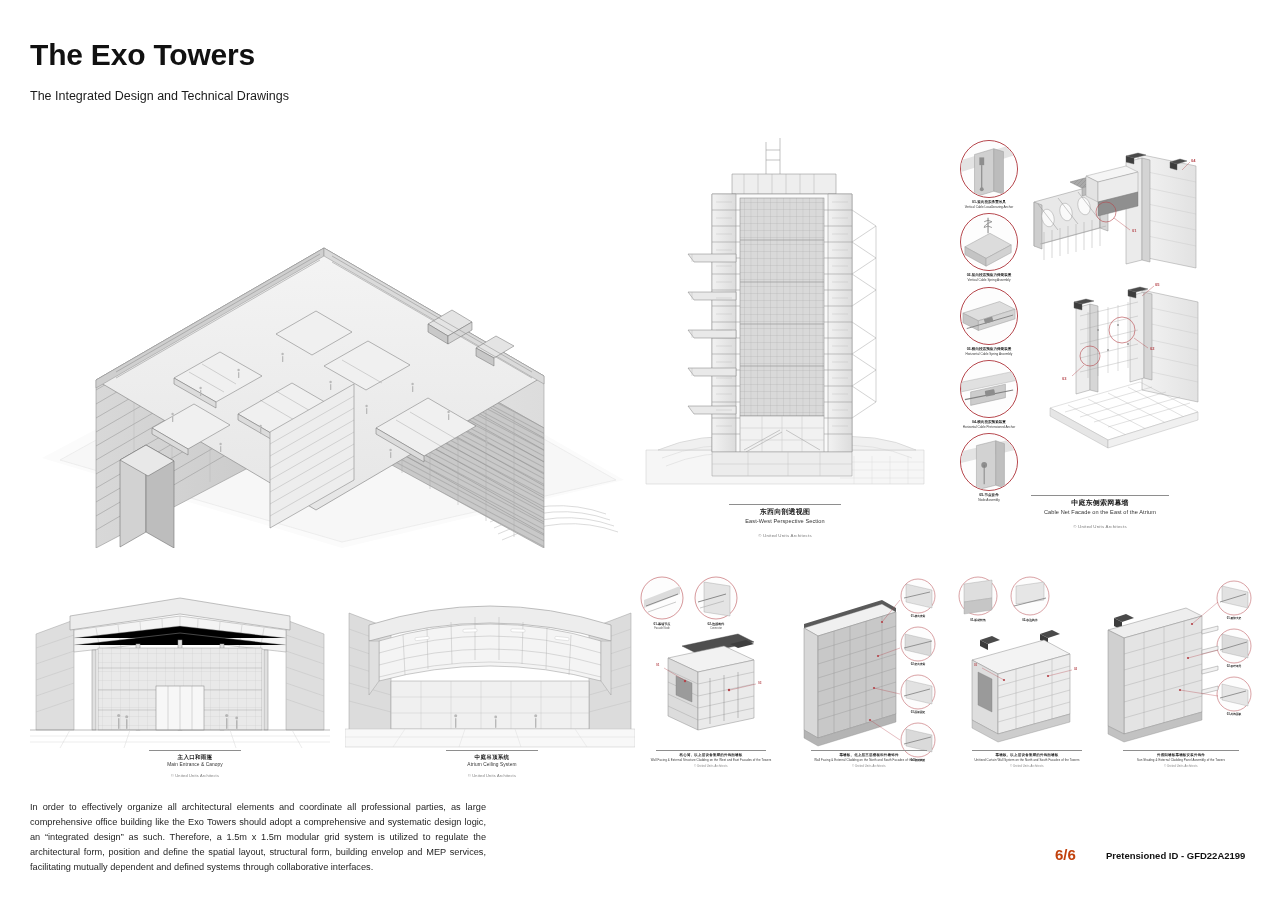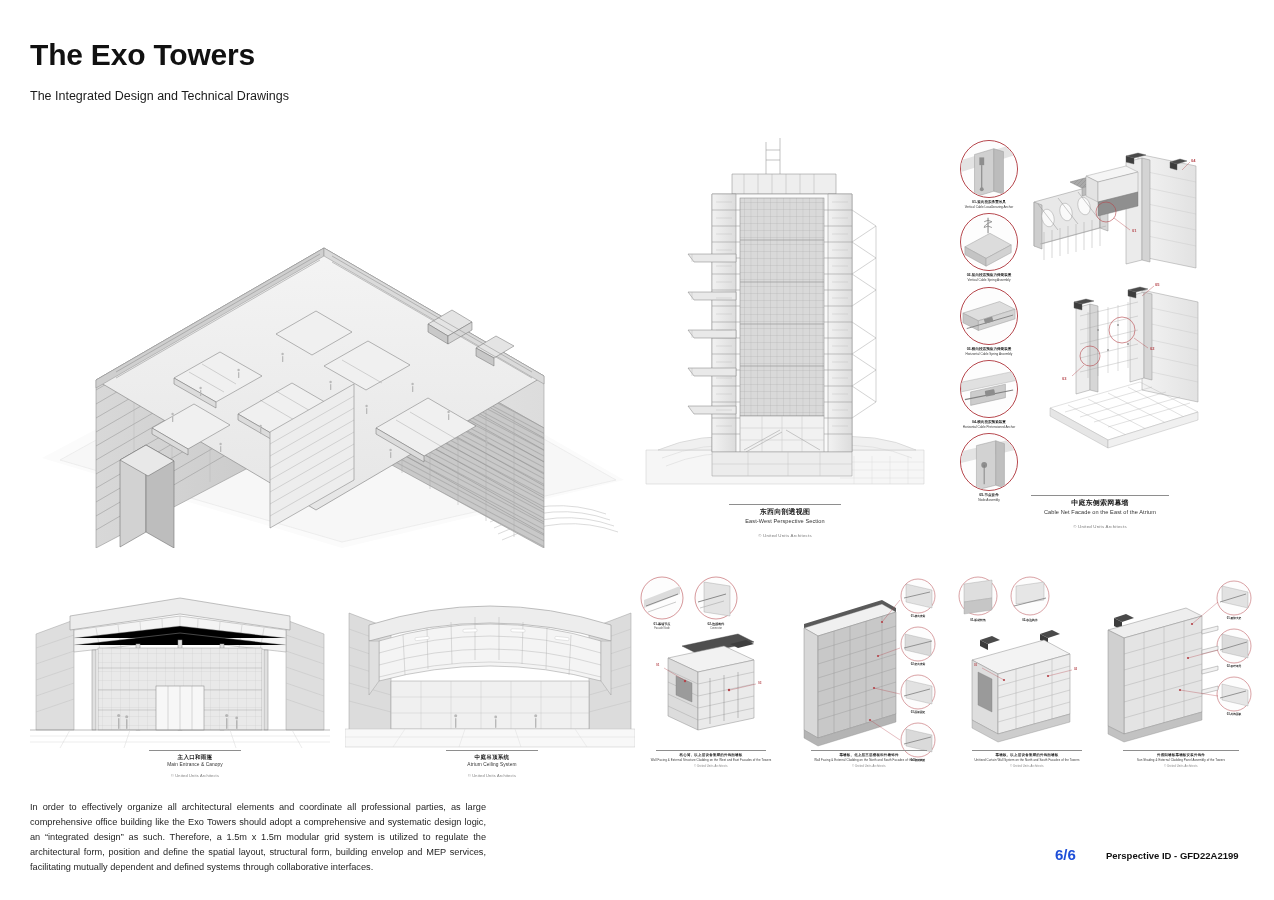--- a/index.html
+++ b/index.html
@@ -64,21 +64,21 @@
   
   .body-text {
     position: absolute; left: 30px; top: 800px; width: 456px;
     font-size: 9.2px; line-height: 1.62; color: #1f1f1f;
     text-align: justify; text-justify: inter-word;
   }
 
   
   .page-num {
     position: absolute; left: 1055px; top: 846px;
-    font-size: 15px; font-weight: bold; color: #1d4ed8;
+    font-size: 15px; font-weight: bold; color: #c2410c;
   }
   .reg-id {
     position: absolute; left: 1106px; top: 850px;
     font-size: 9.5px; font-weight: bold; color: #111;
     white-space: nowrap;
   }
 </style>
 </head>
 <body>
 
@@ -1179,15 +1179,15 @@
   <div class="caption cap-xs" style="position:absolute; left:1102px; top:750px; width:158px;">
     <div class="cap-rule" style="width:116px;"></div>
     <div class="cap-cn">外遮阳墙板幕墙板安装外饰件</div>
     <div class="cap-en">Sun Shading &amp; External Cladding Panel Assembly of the Towers</div>
     <div class="cap-credit">© United Units Architects</div>
   </div>
 
   <div class="body-text">In order to effectively organize all architectural elements and coordinate all professional parties, as large comprehensive office building like the Exo Towers should adopt a comprehensive and systematic design logic, an “integrated design”  as such. Therefore, a 1.5m x 1.5m modular grid system is utilized to regulate the architectural form, position and define the spatial layout, structural form, building envelop and MEP services, facilitating mutually dependent and defined systems through collaborative interfaces.</div>
 
   <div class="page-num">6/6</div>
-  <div class="reg-id">Perspective ID - GFD22A2199</div>
+  <div class="reg-id">Pretensioned ID - GFD22A2199</div>
 
 </div>
 
 </body></html>

